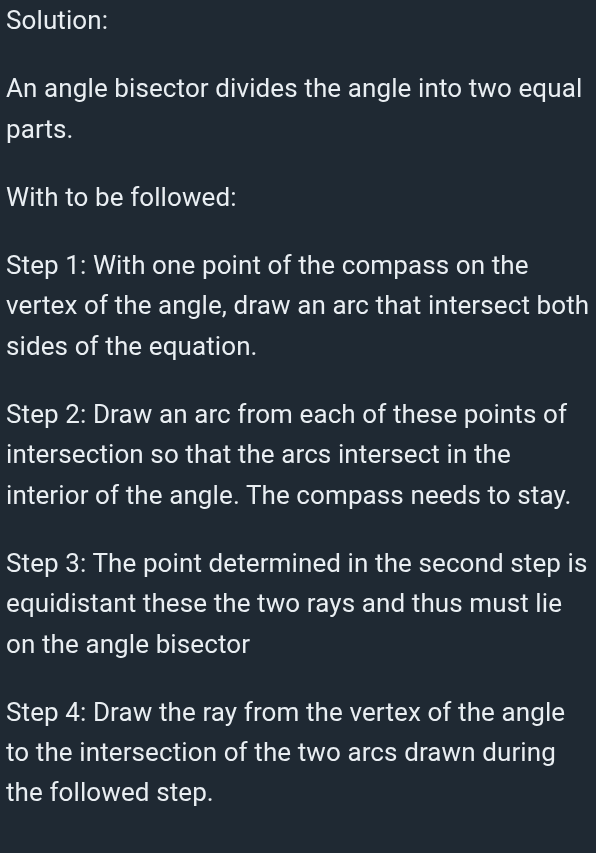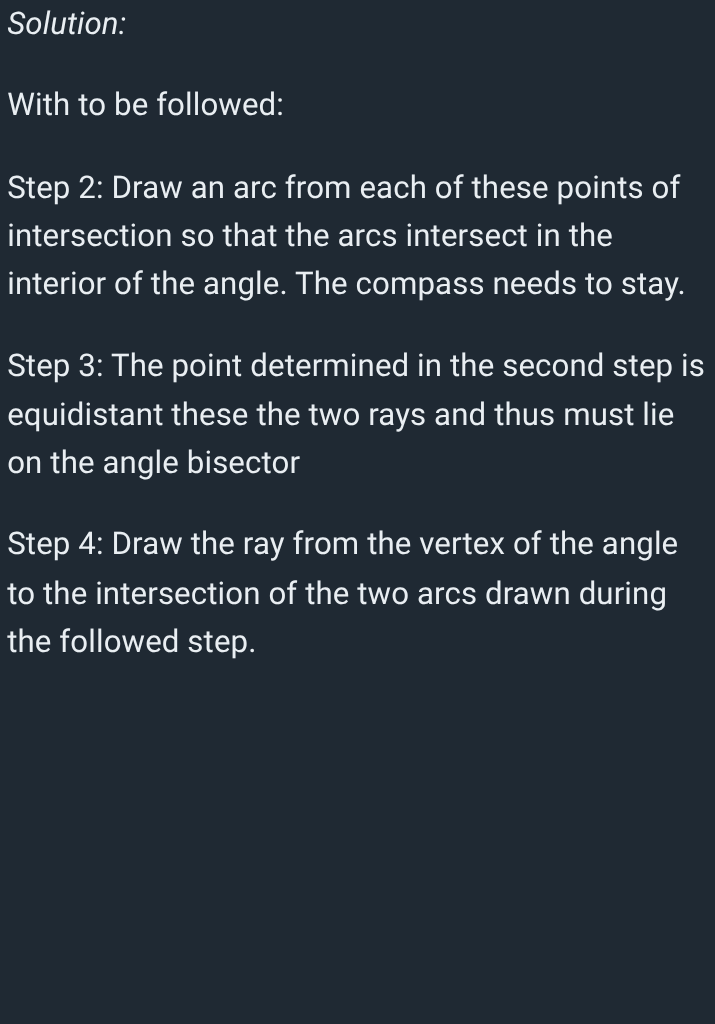--- a/index.html
+++ b/index.html
@@ -18,25 +18,26 @@
   .page {
     padding: 0 6px 6px 6px;
     box-sizing: border-box;
   }
   p {
     margin: 0 0 28px 0;
     letter-spacing: 0.1px;
   }
   p.first {
     margin-top: 0;
-    font-style: italic;
   }
 </style>
 </head>
 <body>
 
 <div class="page">
   <p class="first">Solution:</p>
+  <p>An angle bisector divides the angle into two equal parts.</p>
   <p>With to be followed:</p>
+  <p>Step 1: With one point of the compass on the vertex of the angle, draw an arc that intersect both sides of the equation.</p>
   <p>Step 2: Draw an arc from each of these points of intersection so that the arcs intersect in the interior of the angle. The compass needs to stay.</p>
   <p>Step 3: The point determined in the second step is equidistant these the two rays and thus must lie on the angle bisector</p>
   <p>Step 4: Draw the ray from the vertex of the angle to the intersection of the two arcs drawn during the followed step.</p>
 </div>
 
 </body></html>

